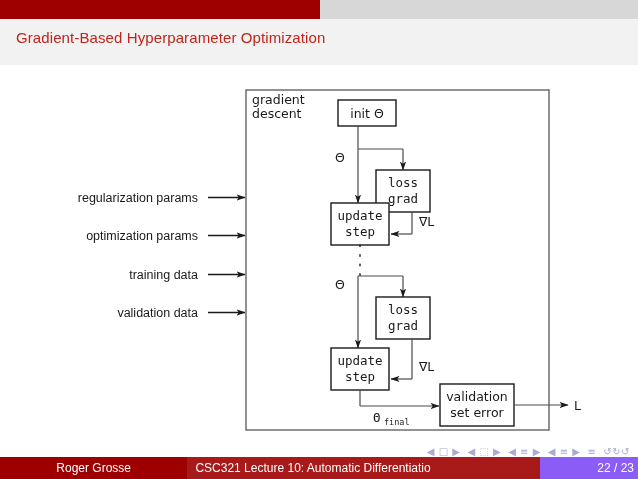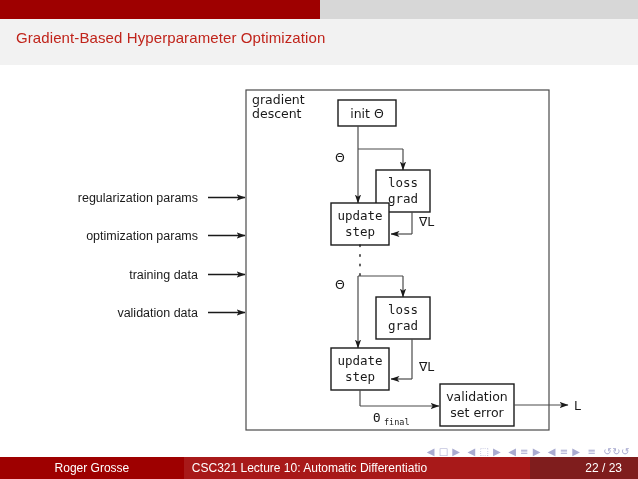--- a/index.html
+++ b/index.html
@@ -96,23 +96,23 @@
     background: #9e0000;
     justify-content: center;
   }
   #foot-subject {
     width: 351px;
     background: #a81919;
     padding-left: 8px;
   }
   #foot-page {
     width: 96px;
-    background: #7f1d1d;
+    background: #8b5cf6;
     justify-content: flex-end;
-    padding-right: 16px;
+    padding-right: 4px;
     text-align: center;
   }
 </style>
 </head>
 <body>
 
 <div id="topbar">
   <div id="topbar-accent"></div>
 </div>
 

